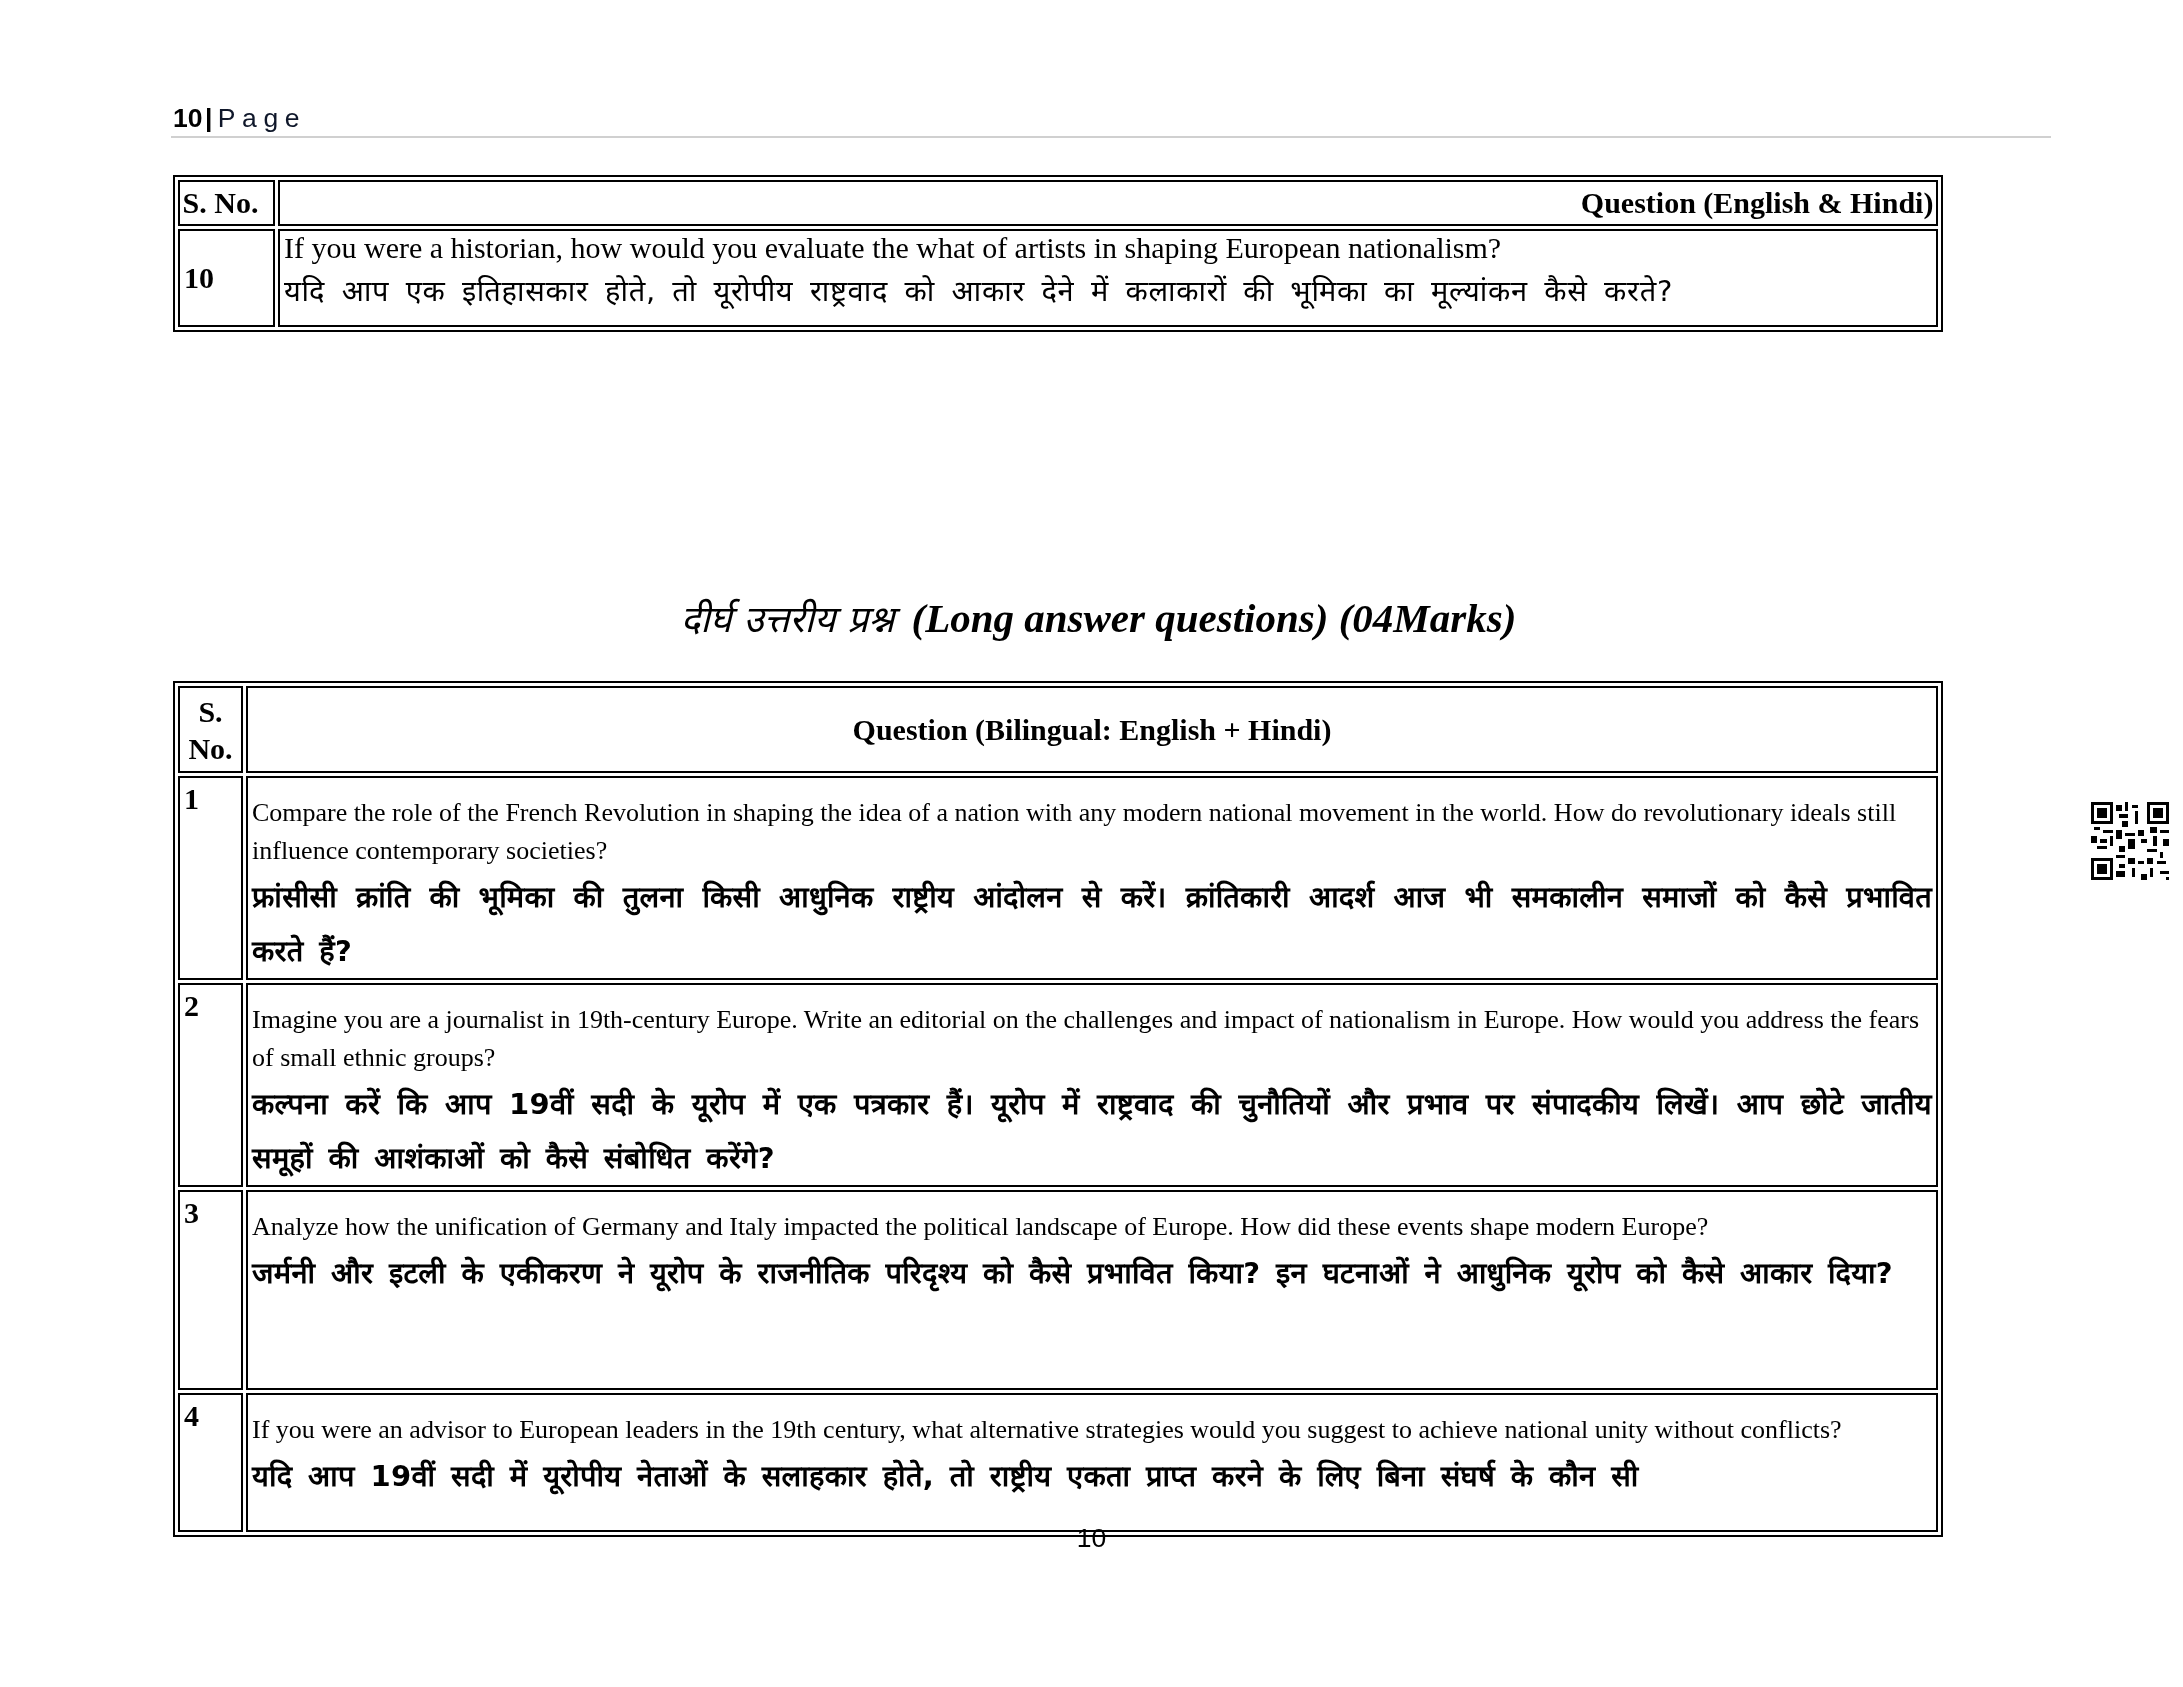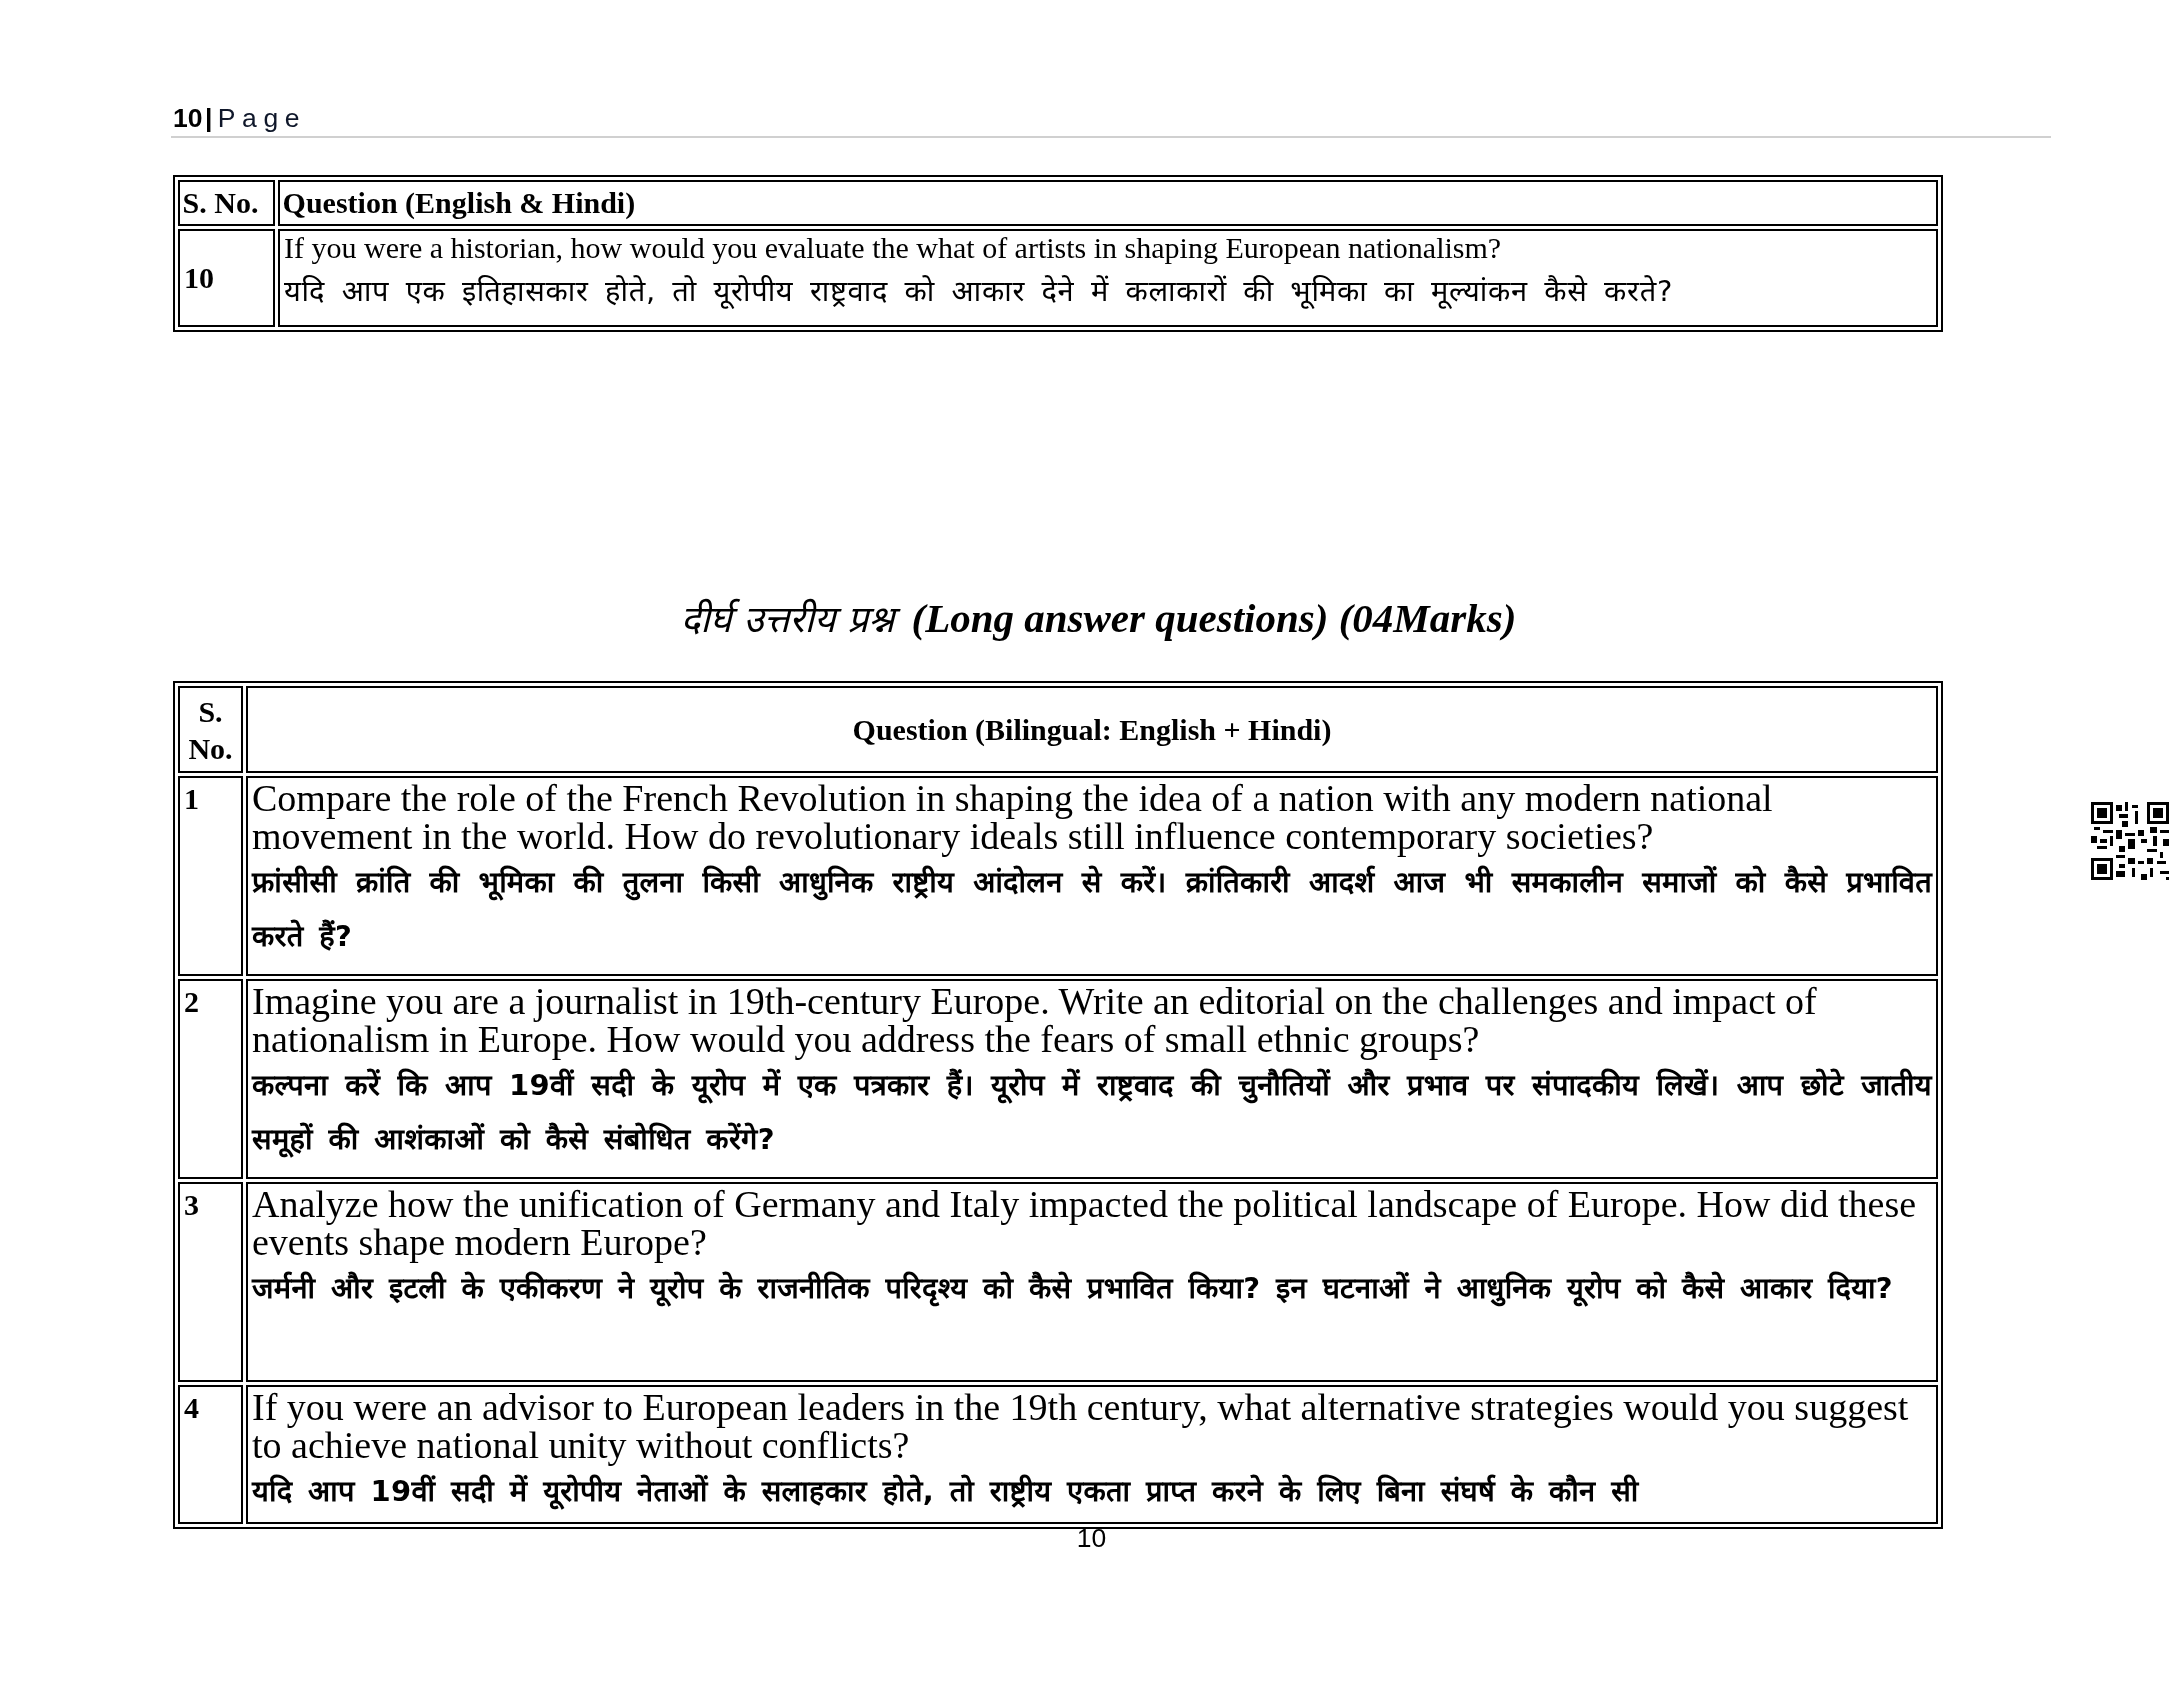--- a/index.html
+++ b/index.html
@@ -8,36 +8,36 @@
   .page-header { position: absolute; left: 173px; top: 98px; font-family: "Liberation Sans", sans-serif; font-size: 26.5px; line-height: 40px; }
   .page-header .num { font-weight: bold; color: #000; }
   .page-header .bar { font-weight: bold; color: #000; margin: 0 5.3px 0 2.6px; }
   .page-header .word { color: #0f172a; letter-spacing: 6.6px; }
   .header-rule { position: absolute; left: 171px; top: 136px; width: 1880px; height: 2px; background: #d0d0d0; }
 
   table.qtable { position: absolute; left: 173px; border: 2px solid #000; border-collapse: separate; border-spacing: 3.3px; padding: 0; }
   table.qtable td, table.qtable th { border: 2px solid #000; padding: 0 4px; vertical-align: top; }
 
   #table1 { top: 175px; width: 1770px; }
-  #table1 th { font-size: 30px; font-weight: bold; height: 42px; line-height: 42px; text-align: left; padding: 0 2.6px; }
+  #table1 th { font-size: 30px; font-weight: bold; height: 42px; line-height: 42px; text-align: right; padding: 0 2.6px; }
   #table1 th.sno { width: 85px; text-align: left; }
   #table1 td.sno { width: 85px; font-size: 30px; font-weight: bold; vertical-align: middle; }
   #table1 .en { font-size: 30px; line-height: 34px; }
   #table1 .hi { font-family: "DejaVu Sans", sans-serif; font-size: 29px; line-height: 52px; letter-spacing: 0.7px; word-spacing: 6.6px; }
   #table1 .row-cont td { height: 151px; }
   #table1 .row-10 td { height: 94px; }
 
   .section-title { position: absolute; left: 0; width: 2183px; top: 592px; text-align: center; font-size: 41px; font-style: italic; font-weight: bold; }
   .section-title .hi { font-family: "DejaVu Sans", sans-serif; font-weight: normal; font-style: italic; font-size: 37px; margin-right: 17px; margin-left: 14px; }
 
   #table2 { top: 681px; width: 1770px; }
   #table2 th { font-size: 30px; font-weight: bold; text-align: center; vertical-align: middle; height: 83px; line-height: 38px; padding: 0 2.6px; }
   #table2 th.sno { width: 53px; line-height: 37px; }
   #table2 td.sno { width: 53px; font-size: 30px; font-weight: bold; padding-top: 4px; }
-  #table2 .en { font-size: 38px; line-height: 38px; padding-top: 1px; }
+  #table2 .en { font-size: 26px; line-height: 38px; padding-top: 16px; }
   #table2 .hi { font-family: "DejaVu Sans", sans-serif; font-weight: bold; font-size: 29px; line-height: 54px; letter-spacing: 0.3px; word-spacing: 5.3px; text-align: justify; }
   #table2 .qrow td { height: 192px; }
   #table2 .qrow.last td { height: 131px; overflow: hidden; }
 
   .footer-page { position: absolute; left: 0; width: 2183px; top: 1523px; text-align: center; font-family: "Liberation Sans", sans-serif; font-size: 26.5px; }
 
   .qr { position: absolute; left: 2091px; top: 802px; width: 78px; height: 78px; }
 </style>
 </head>
 <body>

